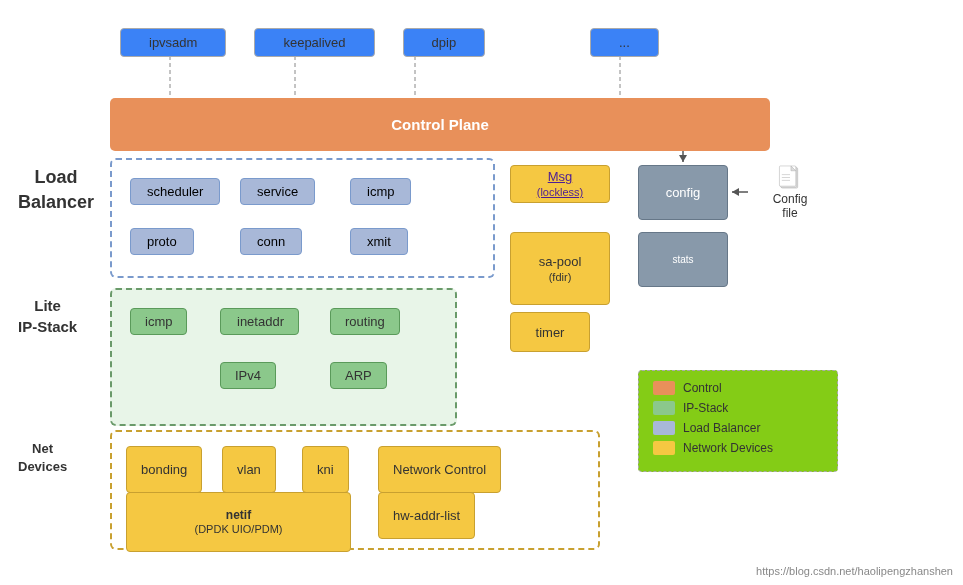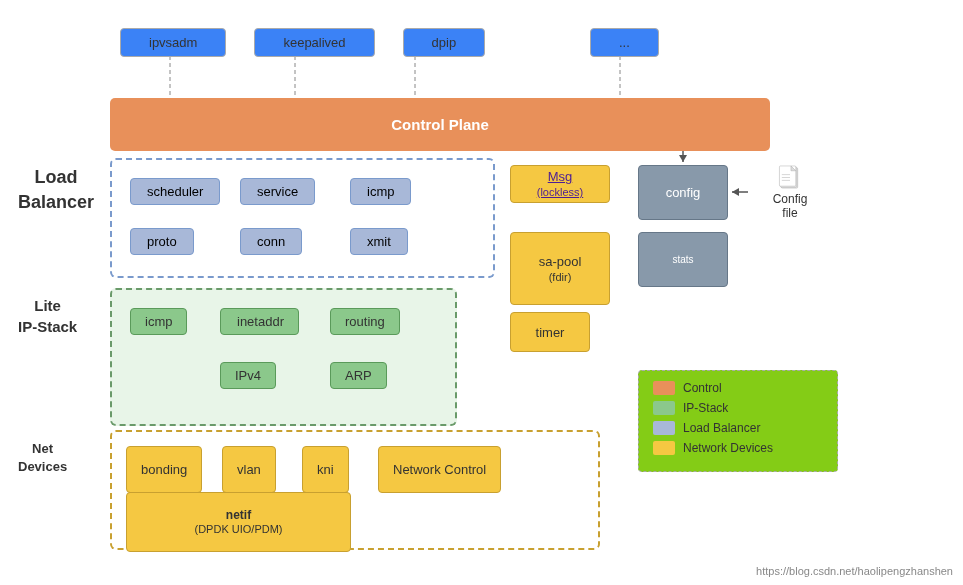--- a/index.html
+++ b/index.html
@@ -362,20 +362,21 @@
 
     <div class="netdev-box" style="top:14px; left:14px;">bonding</div>
     <div class="netdev-box" style="top:14px; left:110px;">vlan</div>
     <div class="netdev-box" style="top:14px; left:190px;">kni</div>
     <div class="netdev-box" style="top:14px; left:266px; white-space:nowrap;">Network Control</div>
 
     <div class="netdev-box" style="top:60px; left:14px; width:225px; text-align:center; font-size:12px;">
       <span style="font-weight:bold;">netif</span><br>
       <span style="font-size:11px;">(DPDK UIO/PDM)</span>
     </div>
+    <div class="netdev-box" style="top:60px; left:266px; white-space:nowrap;">hw-addr-list</div>
   </div>
 
   <div class="msg-box">
     <span style="text-align:center; font-size:13px;">Msg<br><span style="font-size:11px;">(lockless)</span></span>
   </div>
 
   <div class="sapool-box">
     <span style="text-align:center; font-size:13px;">sa-pool<br><span style="font-size:11px;">(fdir)</span></span>
   </div>
 

